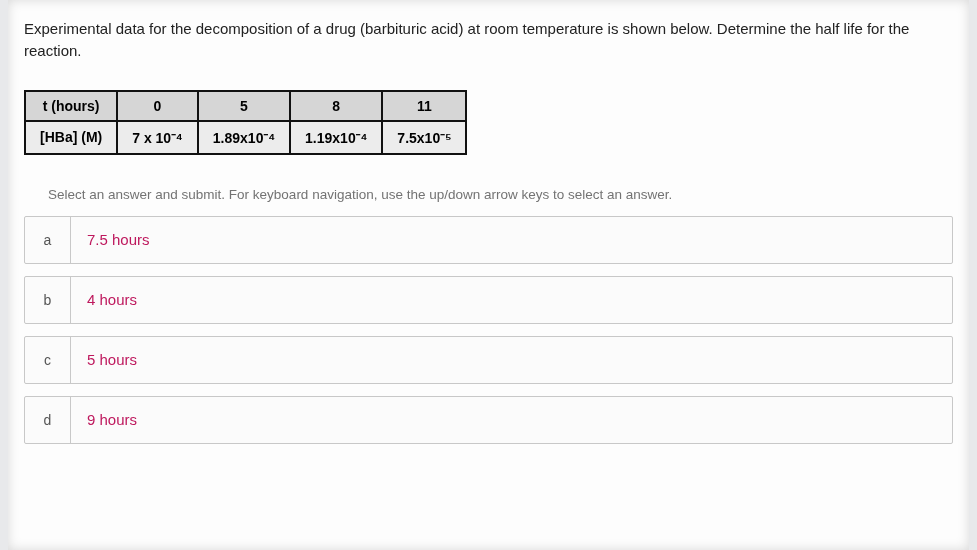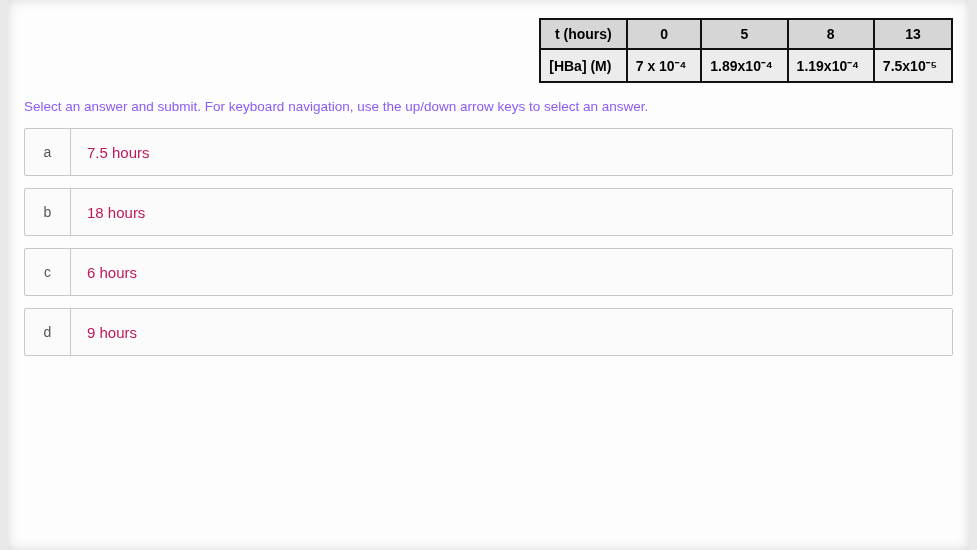--- a/index.html
+++ b/index.html
@@ -23,47 +23,47 @@
       box-shadow: 0 0 12px rgba(0,0,0,0.15) inset;
     }
     .question-text {
       font-size: 15px;
       color: #222;
       line-height: 1.45;
       margin-bottom: 28px;
     }
     .data-table-wrap {
       display: flex;
-      justify-content: flex-end;
-      margin-bottom: 16px;
+      justify-content: flex-start;
+      margin-bottom: 32px;
     }
     table.data-table {
       border-collapse: collapse;
     }
     table.data-table th,
     table.data-table td {
       border: 2px solid #111;
       padding: 6px 14px;
       text-align: center;
       font-size: 14px;
       font-weight: bold;
       white-space: nowrap;
     }
     table.data-table th {
       background: #d6d6d6;
       font-weight: bold;
     }
     table.data-table td {
       background: #ececec;
-      padding-left: 8px;
     }
     .instructions {
       font-size: 13.5px;
-      color: #8b5cf6;
+      color: #737373;
       margin-bottom: 14px;
+      margin-left: 24px;
     }
     .answer-list {
       display: flex;
       flex-direction: column;
       gap: 12px;
     }
     .answer-option {
       display: flex;
       align-items: stretch;
       border: 1px solid #c8c8c8;
@@ -89,30 +89,31 @@
       padding: 0 16px;
       font-size: 15px;
       color: #be185d;
     }
   </style>
 </head>
 <body>
 
 <div class="page-container">
 
+  <div class="question-text">Experimental data for the decomposition of a drug (barbituric acid) at room temperature is shown below. Determine the half life for the reaction.</div>
 
   <div class="data-table-wrap">
     <table class="data-table">
       <tbody>
           <tr>
         <th>t (hours)</th>
         <th>0</th>
         <th>5</th>
         <th>8</th>
-        <th>13</th>
+        <th>11</th>
       </tr>
       <tr>
         <td>[HBa] (M)</td>
         <td>7 x 10⁻⁴</td>
         <td>1.89x10⁻⁴</td>
         <td>1.19x10⁻⁴</td>
         <td>7.5x10⁻⁵</td>
       </tr>
     </tbody>
       </table>
@@ -120,25 +121,25 @@
 
   <div class="instructions">Select an answer and submit. For keyboard navigation, use the up/down arrow keys to select an answer.</div>
 
   <div class="answer-list">
     <div class="answer-option">
       <div class="answer-key">a</div>
       <div class="answer-label">7.5 hours</div>
     </div>
     <div class="answer-option">
       <div class="answer-key">b</div>
-      <div class="answer-label">18 hours</div>
+      <div class="answer-label">4 hours</div>
     </div>
     <div class="answer-option">
       <div class="answer-key">c</div>
-      <div class="answer-label">6 hours</div>
+      <div class="answer-label">5 hours</div>
     </div>
     <div class="answer-option">
       <div class="answer-key">d</div>
       <div class="answer-label">9 hours</div>
     </div>
   </div>
 
 </div>
 
 </body></html>

